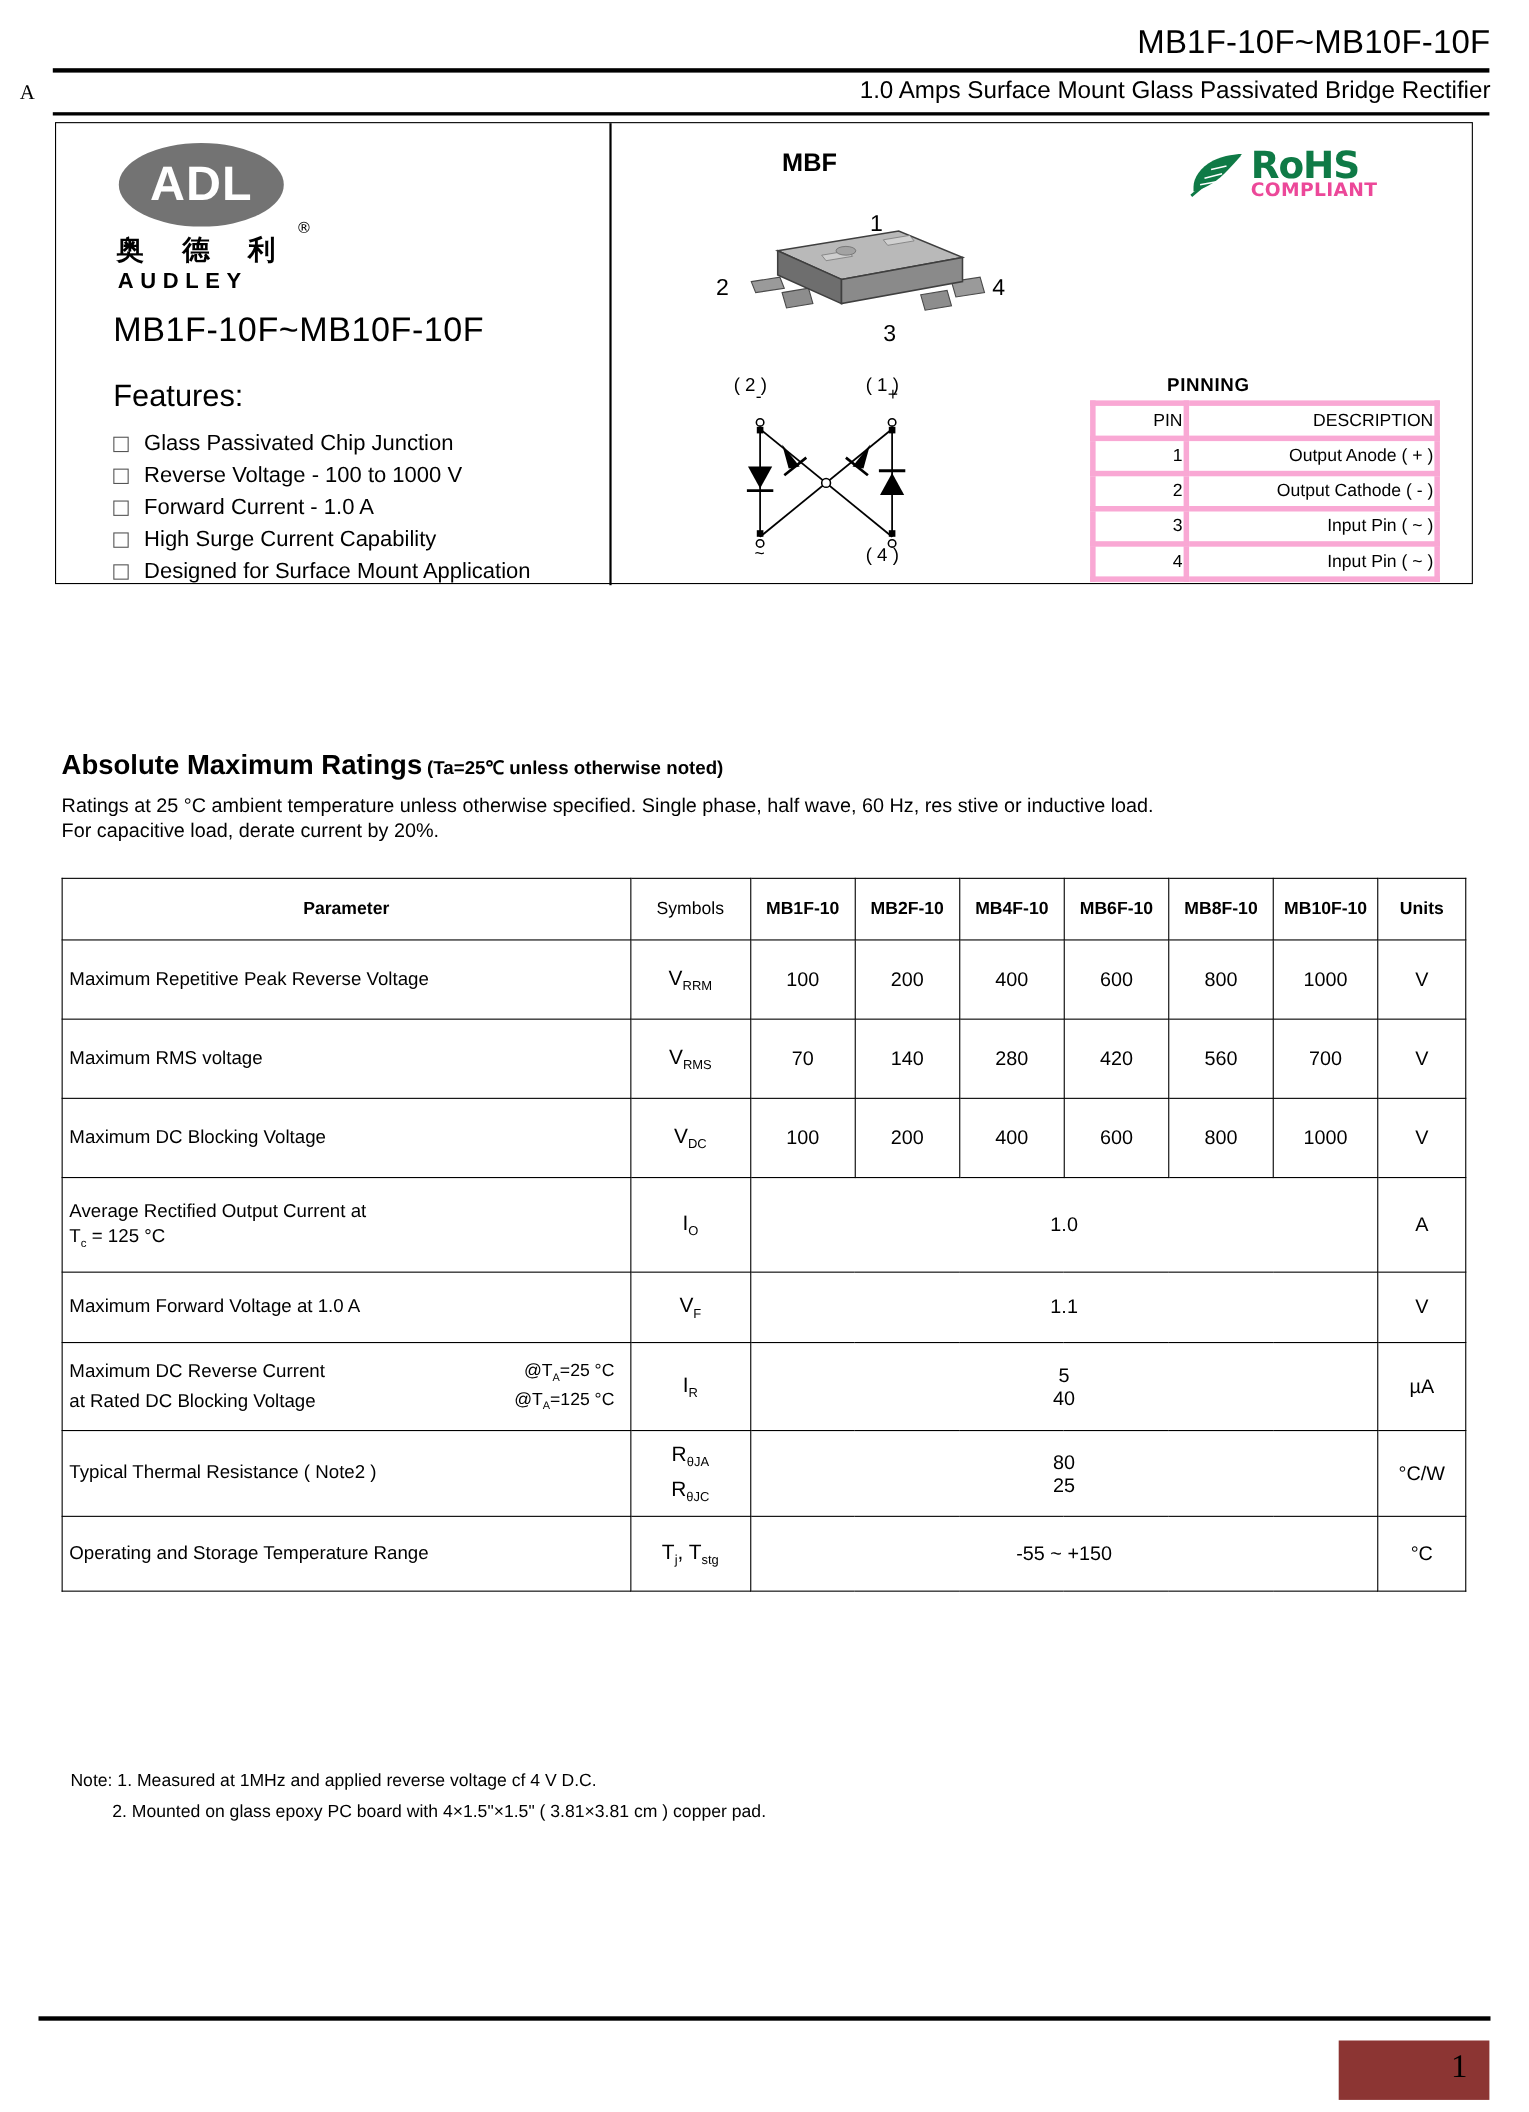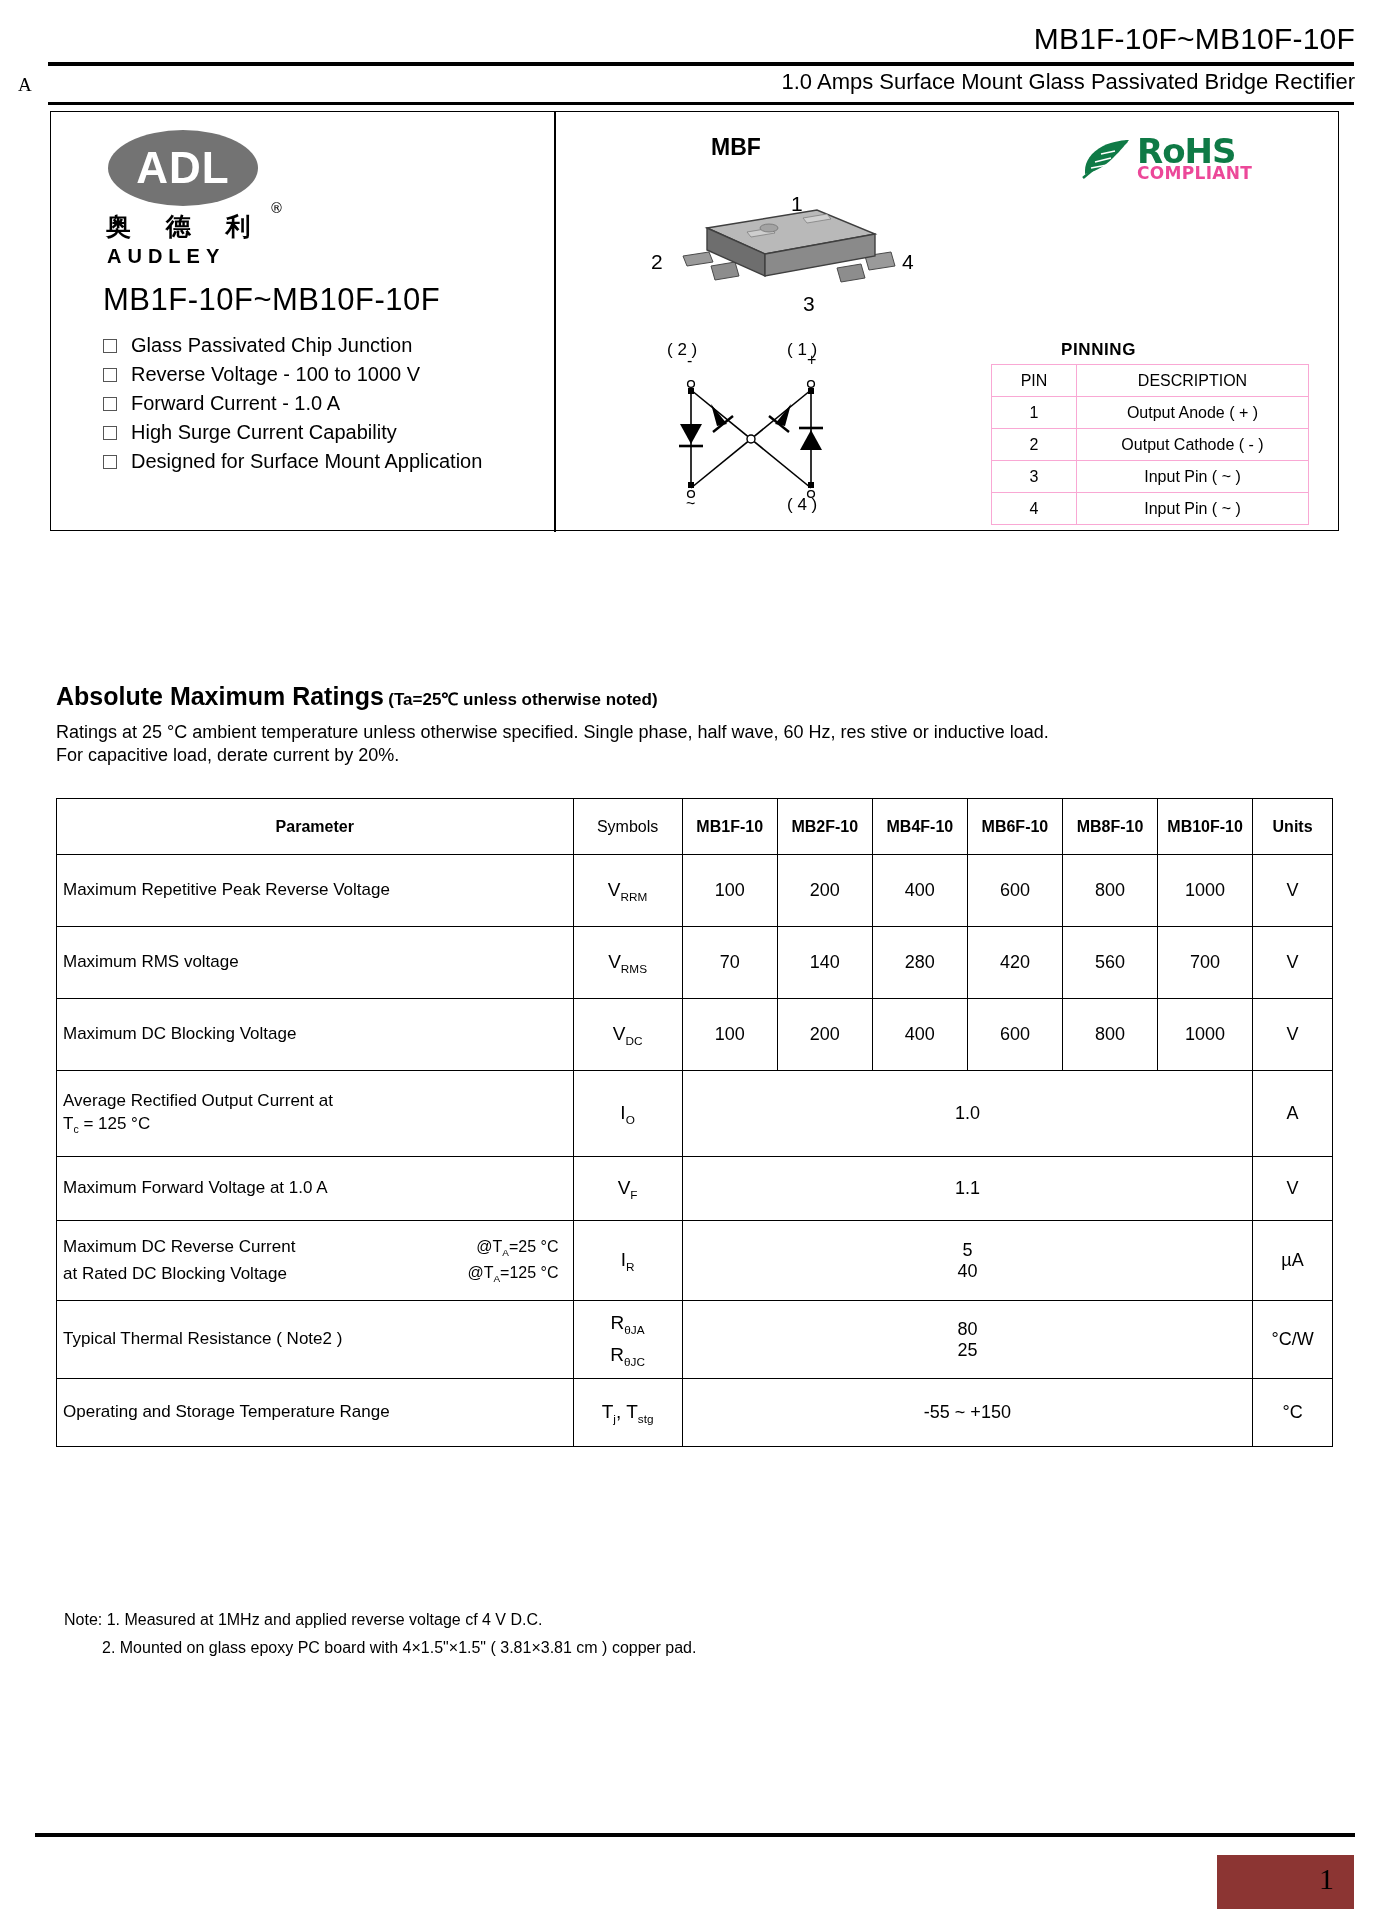--- a/index.html
+++ b/index.html
@@ -108,21 +108,21 @@
 
   .pinning-hd {
     position:absolute; left:1010px; top:228px;
     font-size:17px; font-weight:bold; letter-spacing:0.6px;
   }
   .pin-table {
     position:absolute; left:940px; top:252px;
     border-collapse:collapse; width:318px;
   }
   .pin-table td, .pin-table th {
-    border:1px solid #f9a8d4; height:32px; text-align:center;
+    border:5px solid #f9a8d4; height:32px; text-align:right;
     font-size:16px; font-weight:normal;
   }
   .pin-table .c-pin { width:85px; }
 
   
   .amr { position:absolute; left:56px; top:682px; }
   .amr-title { font-size:25px; font-weight:bold; display:inline; }
   .amr-sub { font-size:17px; font-weight:bold; display:inline; }
   .amr-note { margin-top:10px; font-size:18px; line-height:1.3; }
 
@@ -181,20 +181,21 @@
   <div class="logo-wrap">
     <div class="logo-ellipse">
       <span class="logo-adl">ADL</span>
     </div>
     <div class="logo-cn">
       <span>奥 德 利</span>
       <span class="logo-reg">®</span>
     </div>
     <div class="logo-en">AUDLEY</div>
     <div class="part-range">MB1F-10F~MB10F-10F</div>
+    <div class="features-hd">Features:</div>
     <div class="feat-list">
       <div class="feat-row">
         <span class="feat-box"></span>
         <span class="feat-txt">Glass Passivated Chip Junction</span>
       </div>
       <div class="feat-row">
         <span class="feat-box"></span>
         <span class="feat-txt">Reverse Voltage - 100 to 1000 V</span>
       </div>
       <div class="feat-row">

